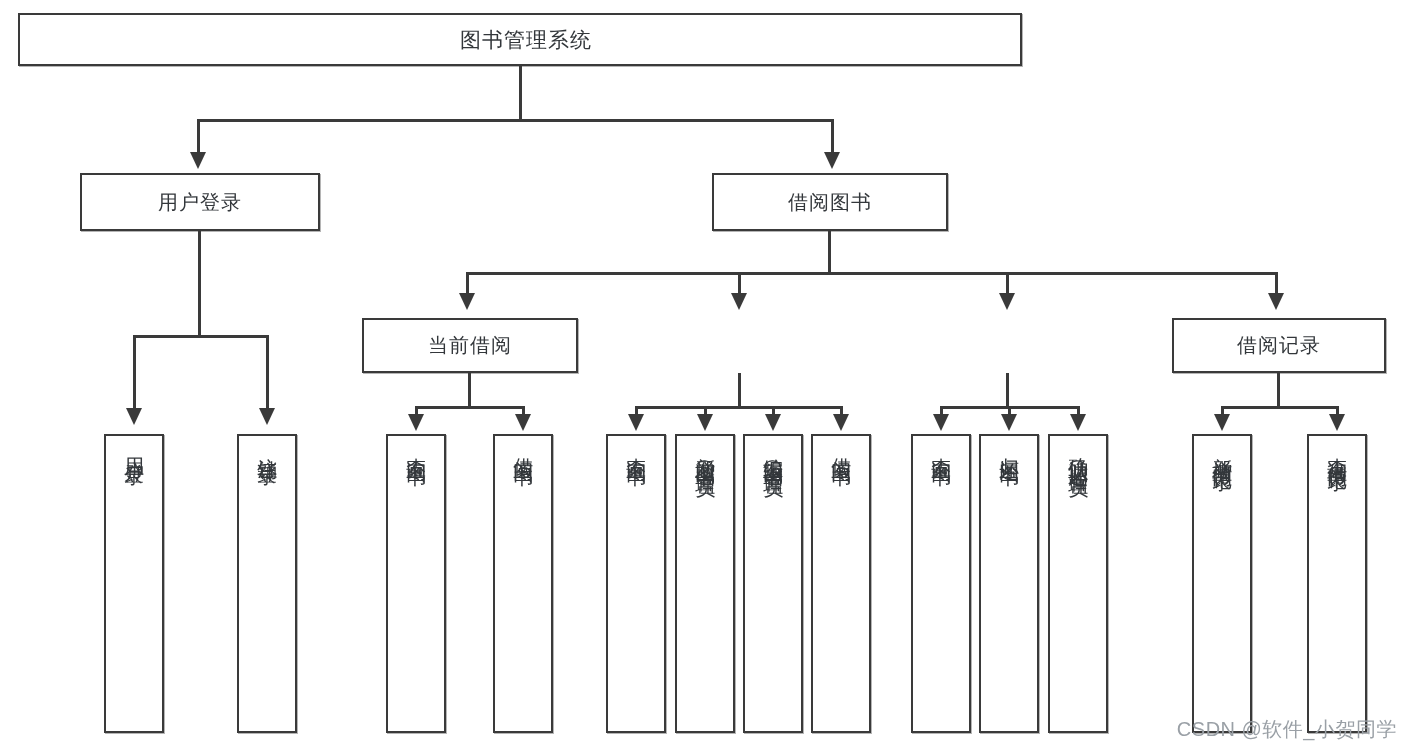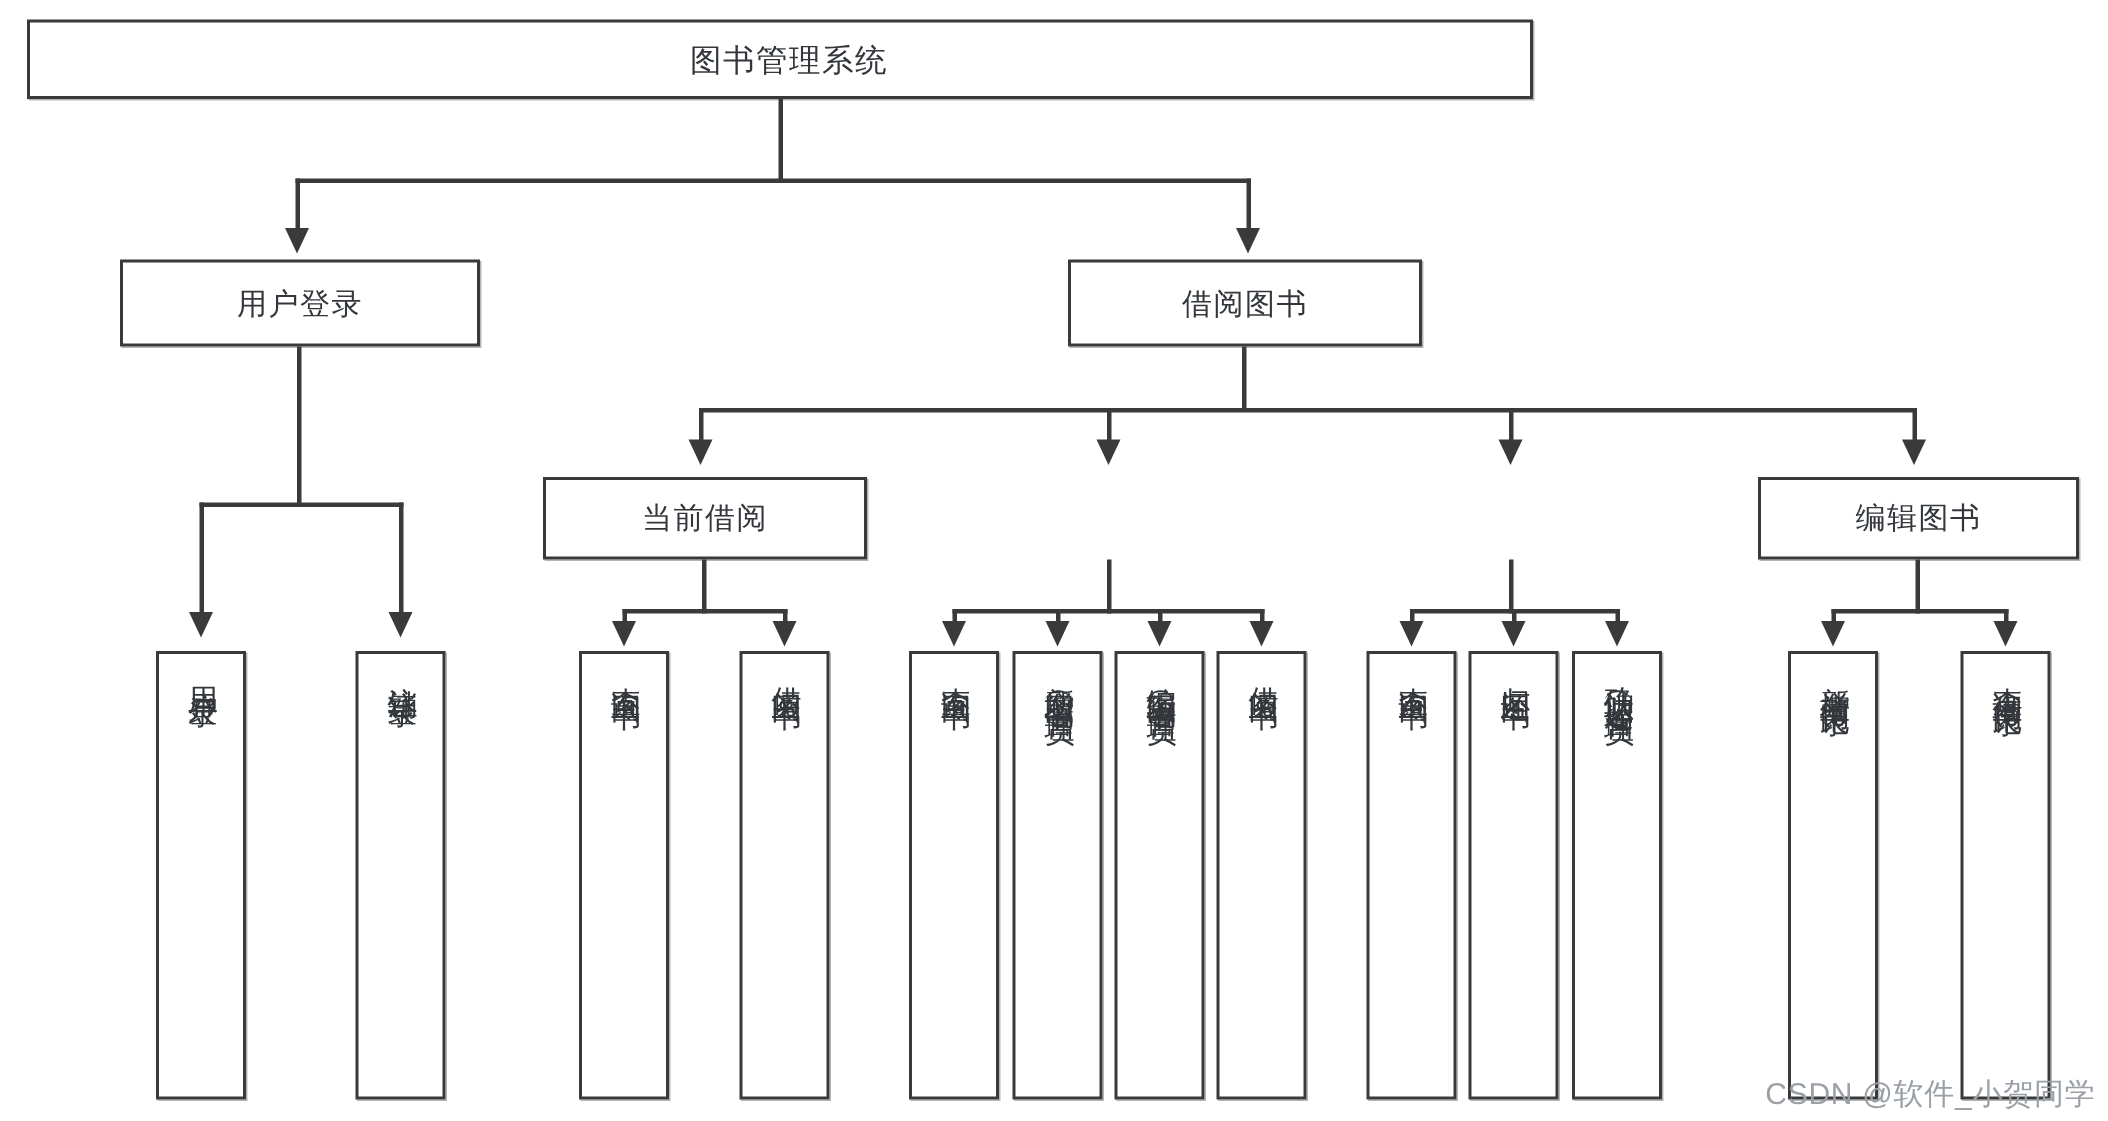--- a/index.html
+++ b/index.html
@@ -111,21 +111,21 @@
   <div class="arrow" style="left:731px;top:293px;"></div>
   <div class="vline" style="left:1006px;top:272px;width:3px;height:24px;"></div>
   <div class="arrow" style="left:999px;top:293px;"></div>
   <div class="vline" style="left:1275px;top:272px;width:3px;height:24px;"></div>
   <div class="arrow" style="left:1268px;top:293px;"></div>
 
   <div class="node lvl3" style="left:362px;top:318px;width:216px;height:55px;">
     <span>当前借阅</span>
   </div>
   <div class="node lvl3" style="left:1172px;top:318px;width:214px;height:55px;">
-    <span>编辑图书</span>
+    <span>借阅记录</span>
   </div>
 
   <div class="vline" style="left:468px;top:373px;width:3px;height:36px;"></div>
   <div class="hline" style="left:415px;top:406px;width:110px;height:3px;"></div>
   <div class="vline" style="left:415px;top:406px;width:3px;height:12px;"></div>
   <div class="arrow" style="left:408px;top:414px;"></div>
   <div class="vline" style="left:522px;top:406px;width:3px;height:12px;"></div>
   <div class="arrow" style="left:515px;top:414px;"></div>
 
   <div class="vline" style="left:738px;top:373px;width:3px;height:36px;"></div>

